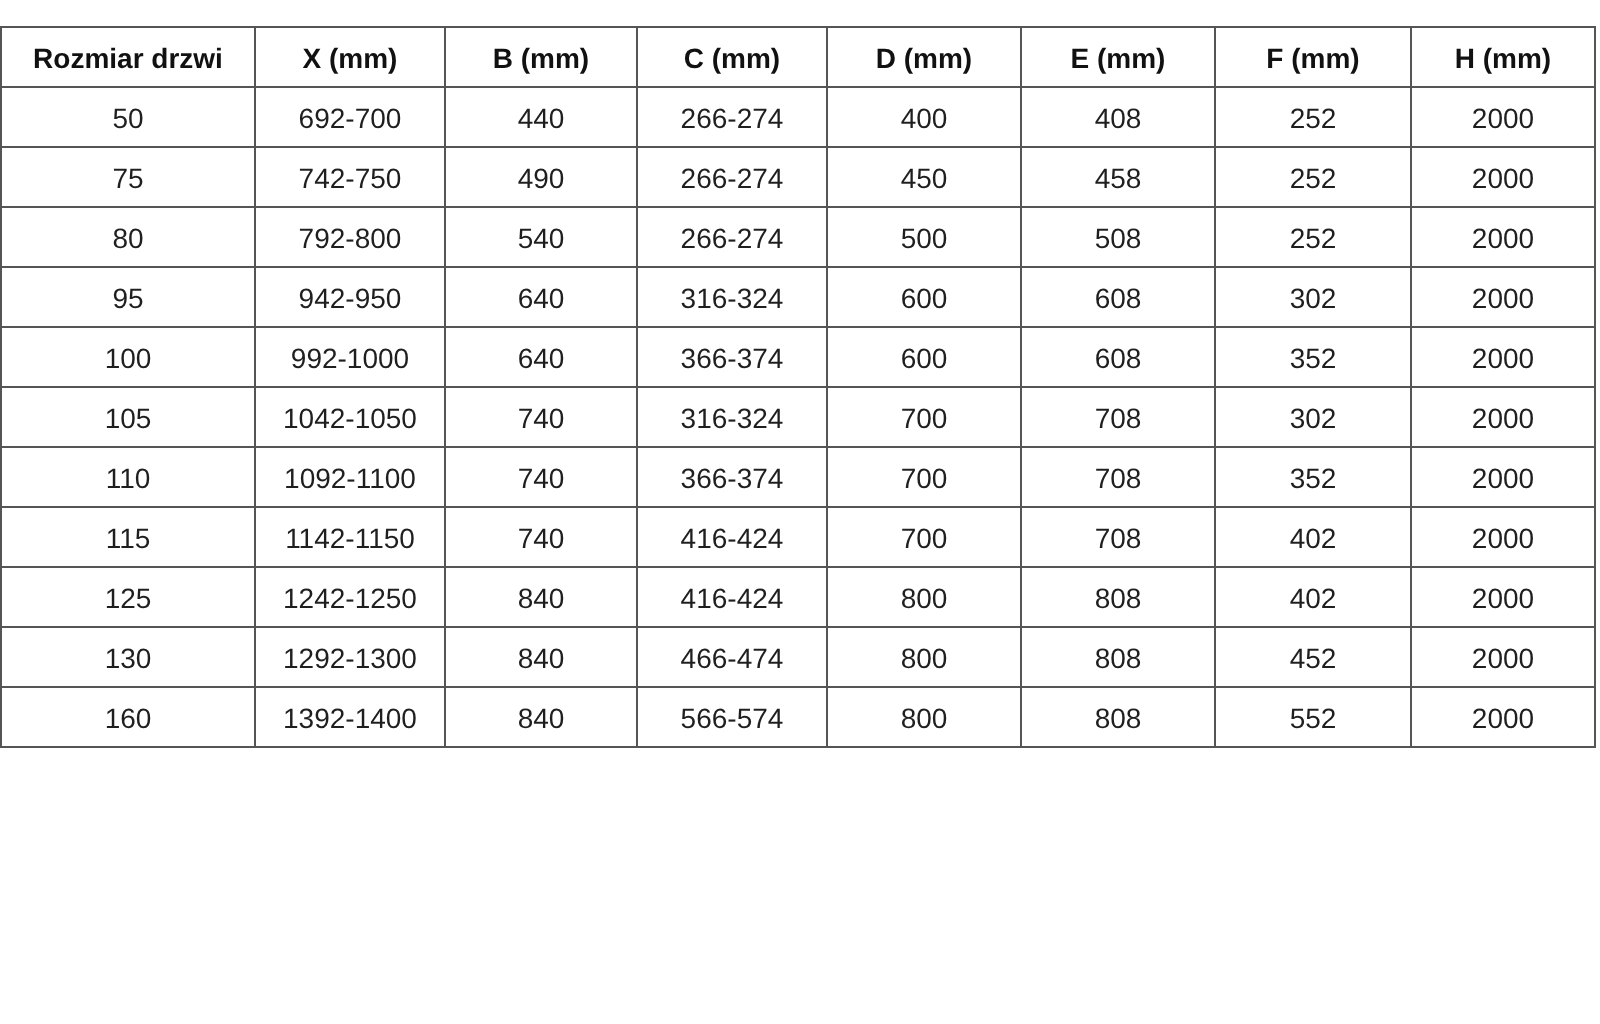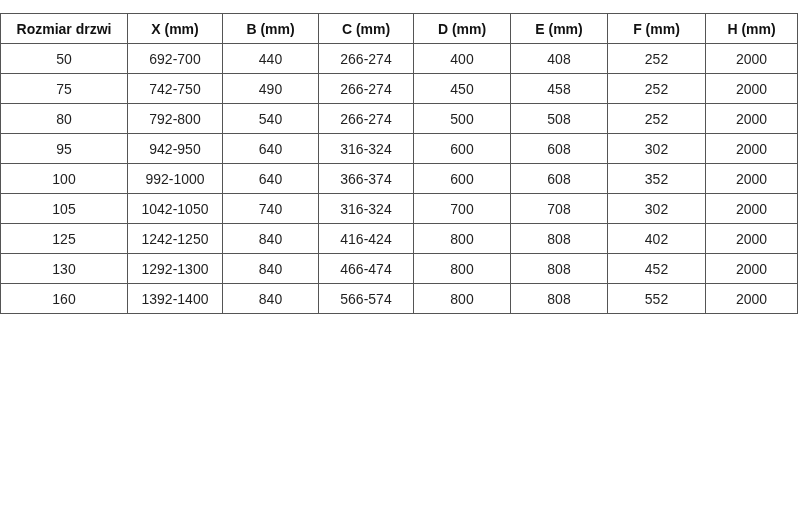--- a/index.html
+++ b/index.html
@@ -135,20 +135,40 @@
           <td>105</td>
           <td>1042-1050</td>
           <td>740</td>
           <td>316-324</td>
           <td>700</td>
           <td>708</td>
           <td>302</td>
           <td>2000</td>
         </tr>
         <tr>
+          <td>110</td>
+          <td>1092-1100</td>
+          <td>740</td>
+          <td>366-374</td>
+          <td>700</td>
+          <td>708</td>
+          <td>352</td>
+          <td>2000</td>
+        </tr>
+        <tr>
+          <td>115</td>
+          <td>1142-1150</td>
+          <td>740</td>
+          <td>416-424</td>
+          <td>700</td>
+          <td>708</td>
+          <td>402</td>
+          <td>2000</td>
+        </tr>
+        <tr>
           <td>125</td>
           <td>1242-1250</td>
           <td>840</td>
           <td>416-424</td>
           <td>800</td>
           <td>808</td>
           <td>402</td>
           <td>2000</td>
         </tr>
         <tr>

